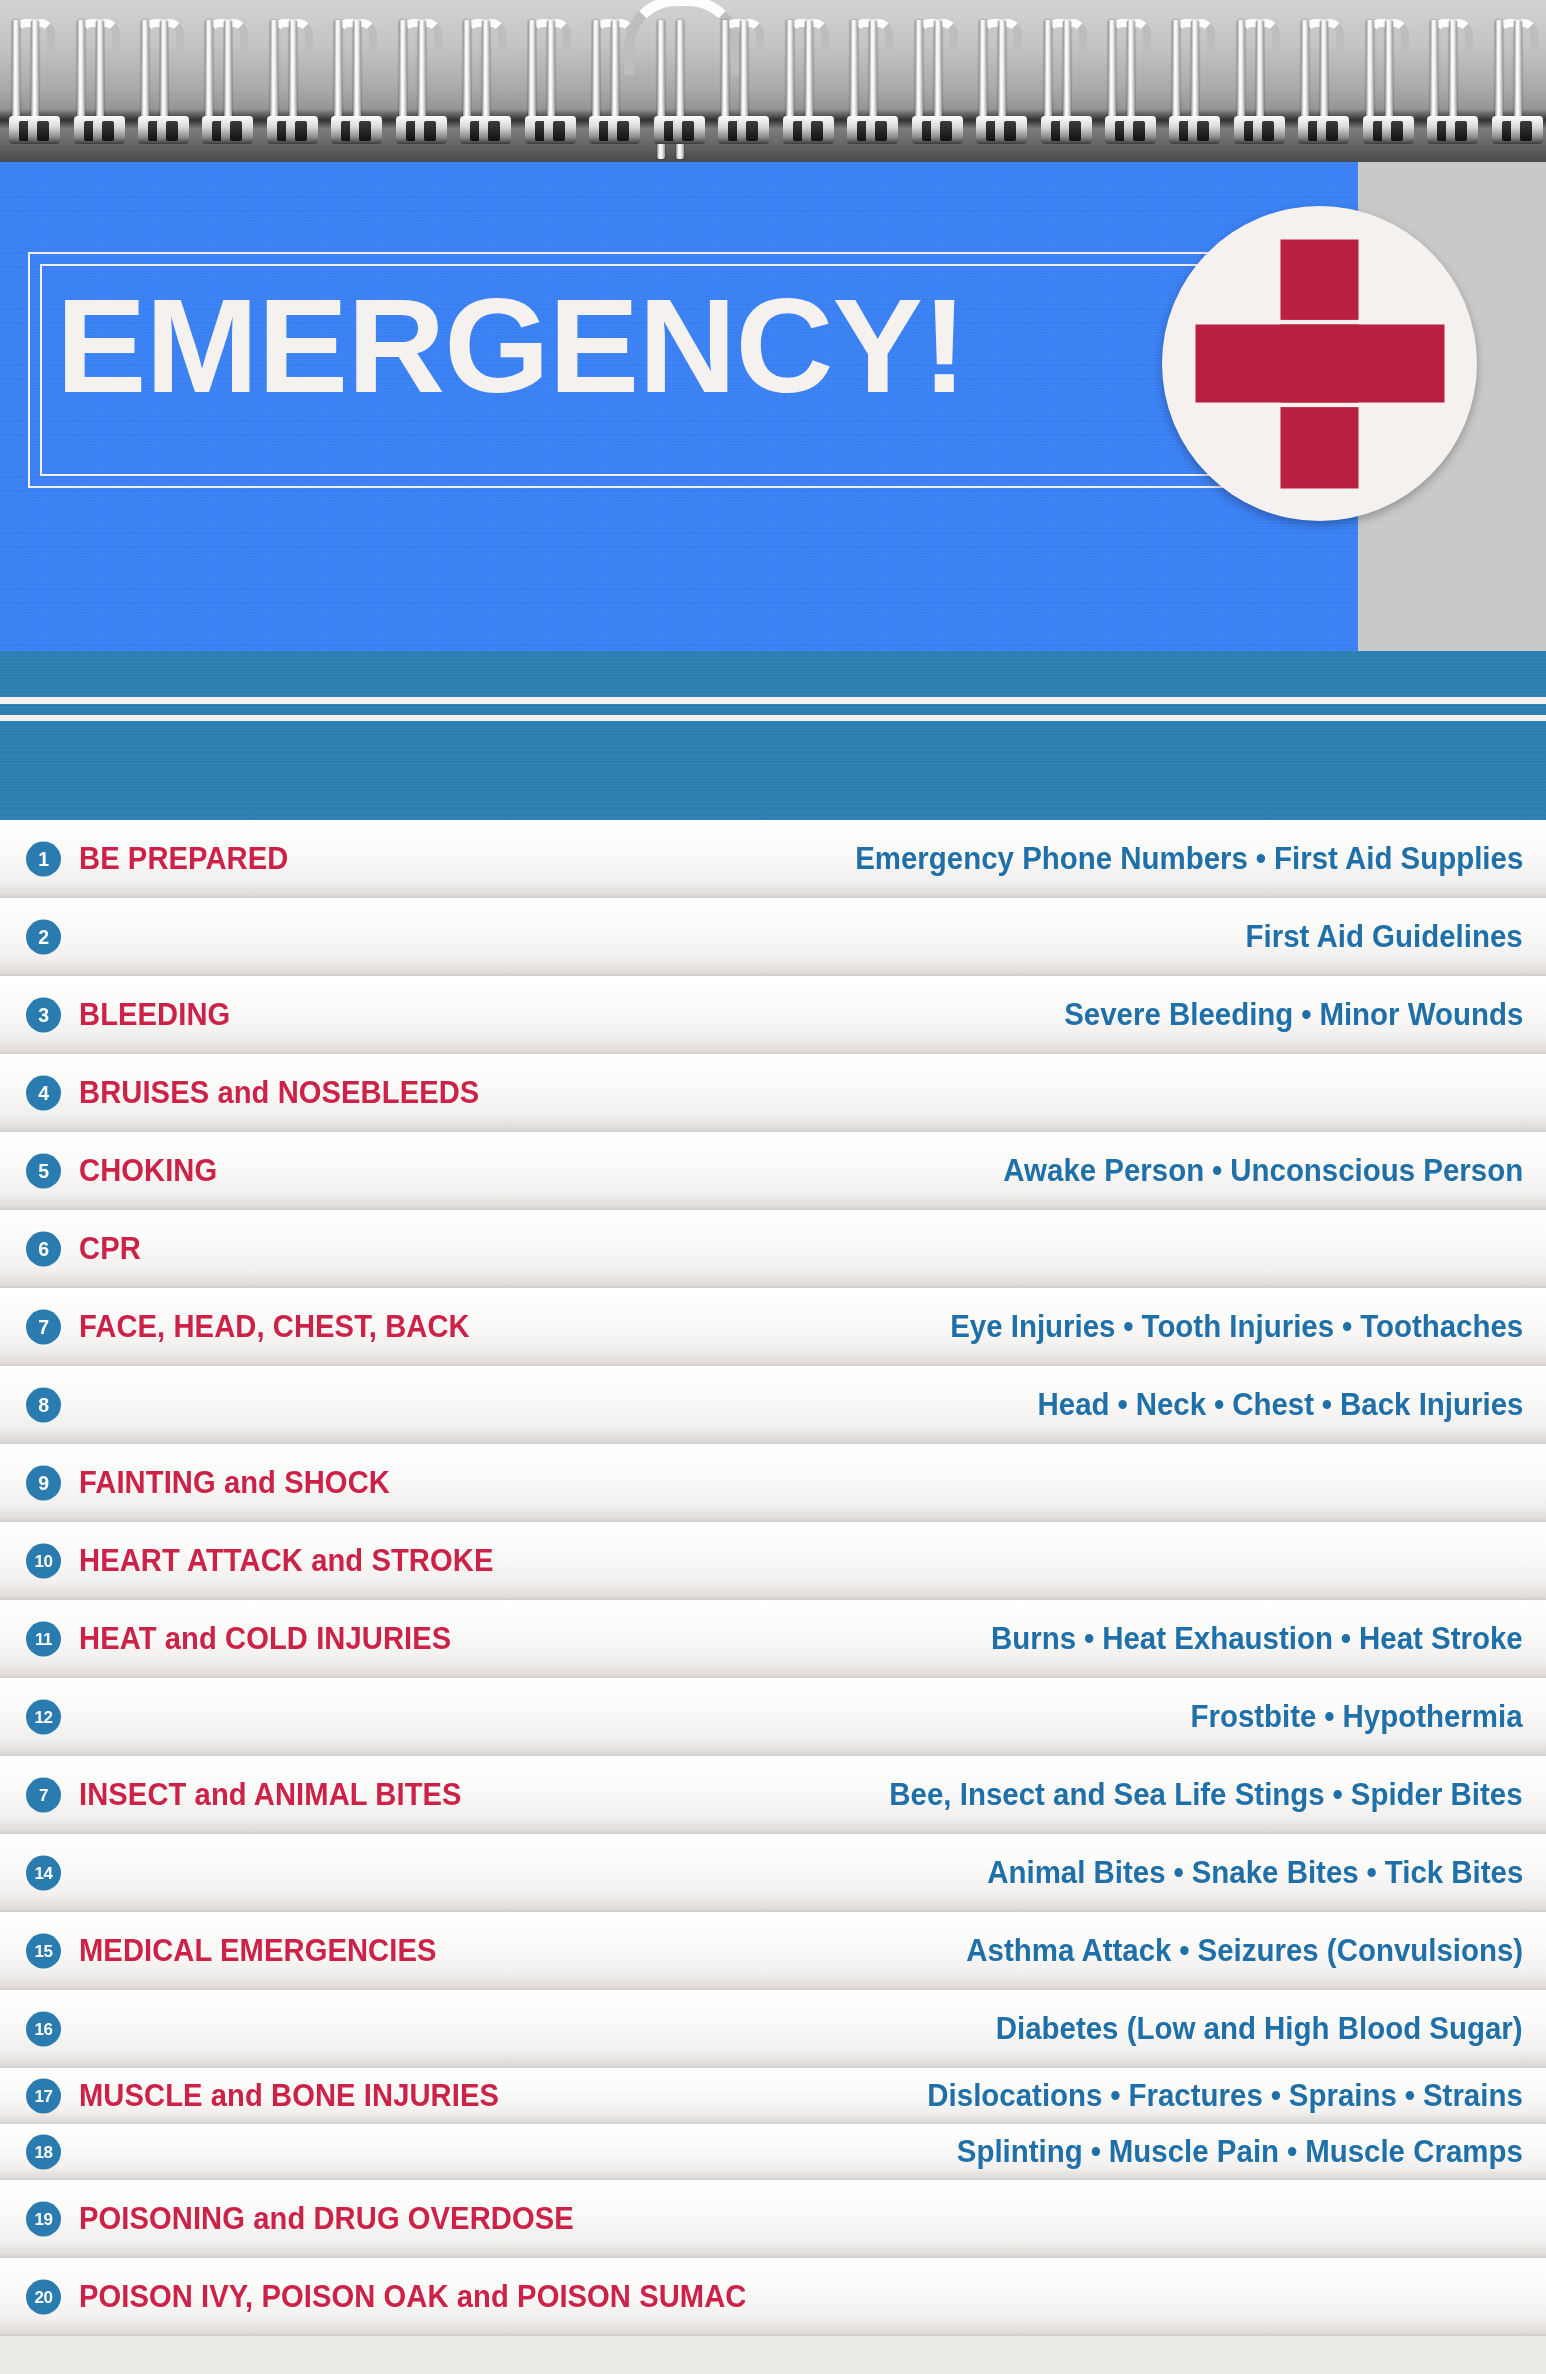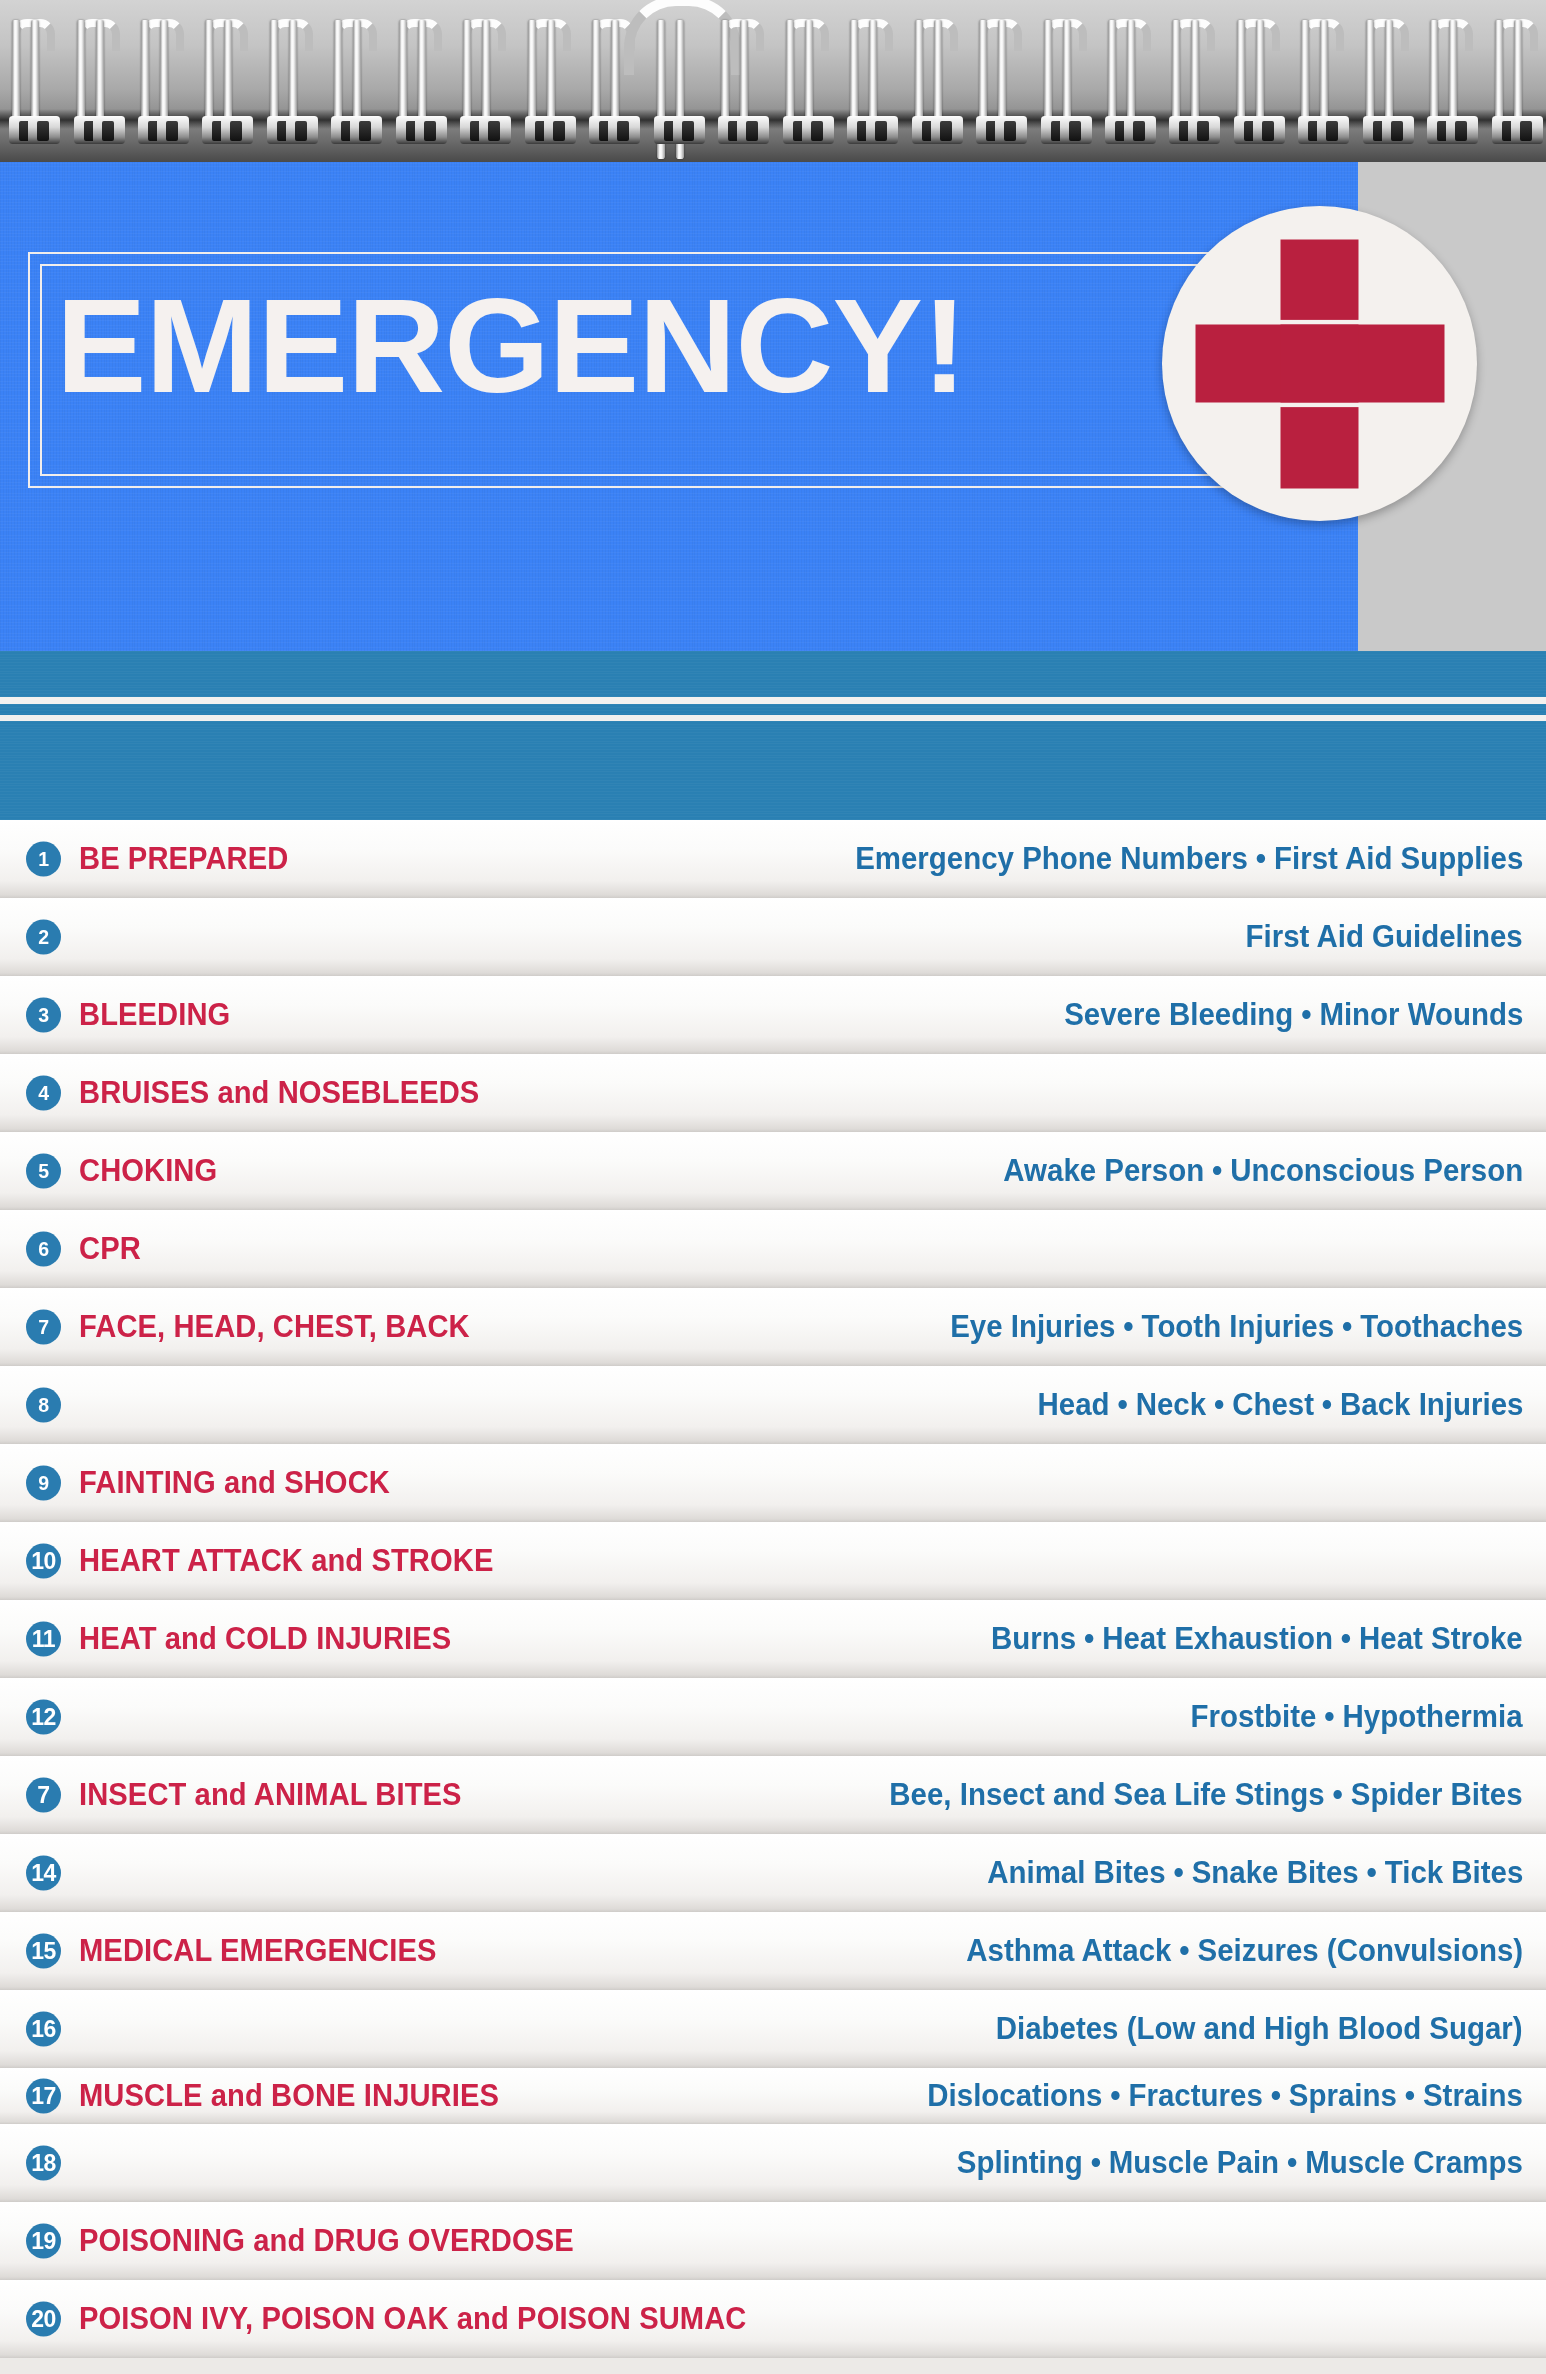--- a/index.html
+++ b/index.html
@@ -151,21 +151,21 @@
     position:absolute;left:26px;top:50%;transform:translateY(-50%);
     width:35px;height:35px;border-radius:50%;
     background:#2a7cb0;
     color:#ffffff;
     font-family:"Liberation Sans", sans-serif;
     font-weight:bold;
     font-size:19.5px;
     display:flex;align-items:center;justify-content:center;
     letter-spacing:-0.5px;
   }
-  .badge.w2{font-size:23px;}
+  .badge.w2{font-size:17px;}
   .left-label{
     position:absolute;left:79px;top:50%;transform:translateY(-50%) scaleX(.94);
     transform-origin:left center;
     color:#cc2248;
     font-family:"Liberation Sans", sans-serif;
     font-weight:bold;
     font-size:31px;
     letter-spacing:0.1px;
     white-space:nowrap;
   }
@@ -449,21 +449,21 @@
       </div>
       <div class="row" style="height: 78px;">
         <div class="badge w2">16</div>
         <div class="right-label"><span>Diabetes (Low and High Blood Sugar)</span></div>
       </div>
       <div class="row" style="height: 56px;">
         <div class="badge w2">17</div>
         <div class="left-label">MUSCLE and BONE INJURIES</div>
         <div class="right-label"><span>Dislocations</span><span class="sep">•</span><span>Fractures</span><span class="sep">•</span><span>Sprains</span><span class="sep">•</span><span>Strains</span></div>
       </div>
-      <div class="row" style="height: 78px;">
+      <div class="row" style="height: 56px;">
         <div class="badge w2">18</div>
         <div class="right-label"><span>Splinting</span><span class="sep">•</span><span>Muscle Pain</span><span class="sep">•</span><span>Muscle Cramps</span></div>
       </div>
       <div class="row" style="height: 78px;">
         <div class="badge w2">19</div>
         <div class="left-label">POISONING and DRUG OVERDOSE</div>
       </div>
       <div class="row" style="height: 78px;">
         <div class="badge w2">20</div>
         <div class="left-label">POISON IVY, POISON OAK and POISON SUMAC</div>

